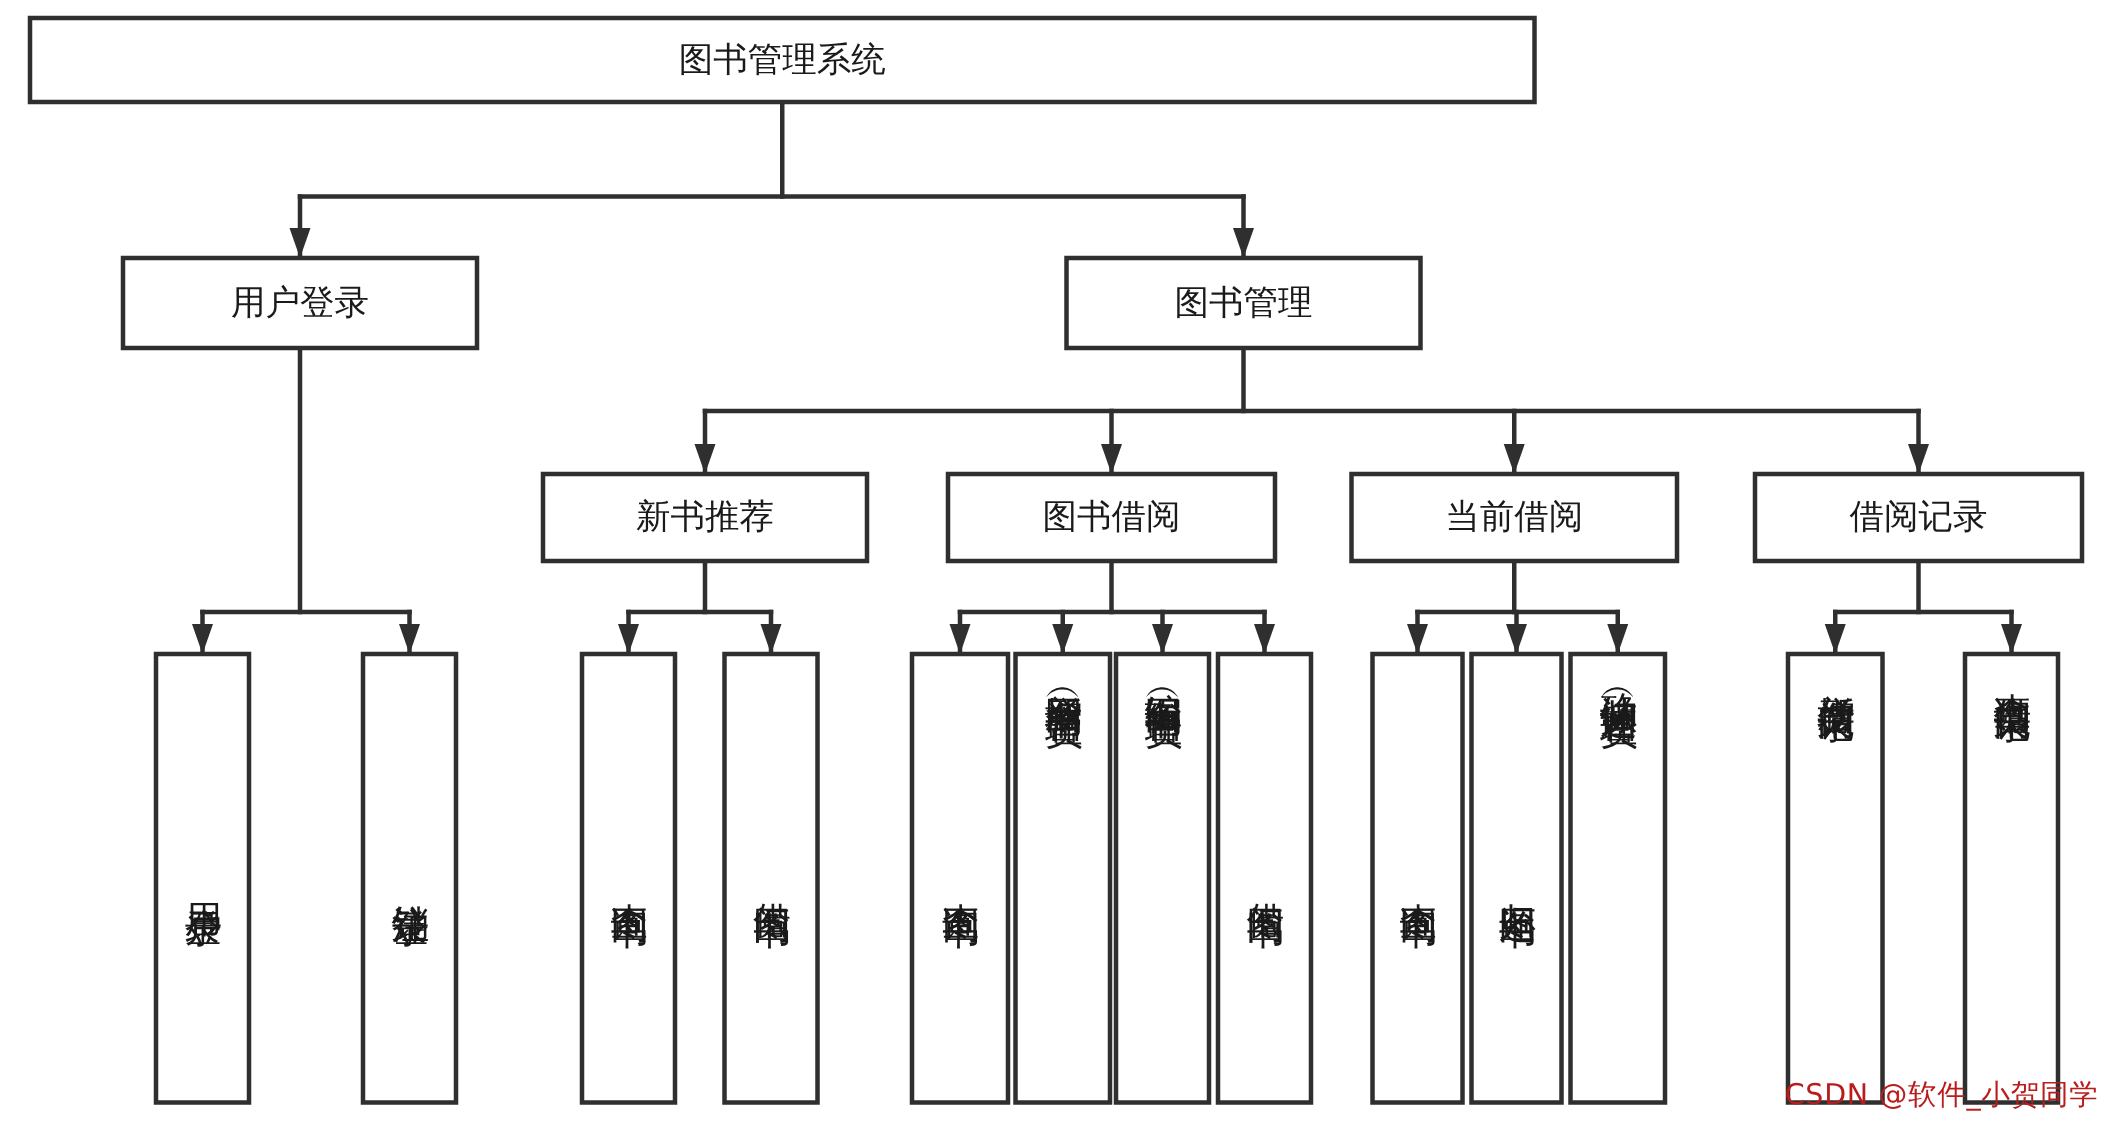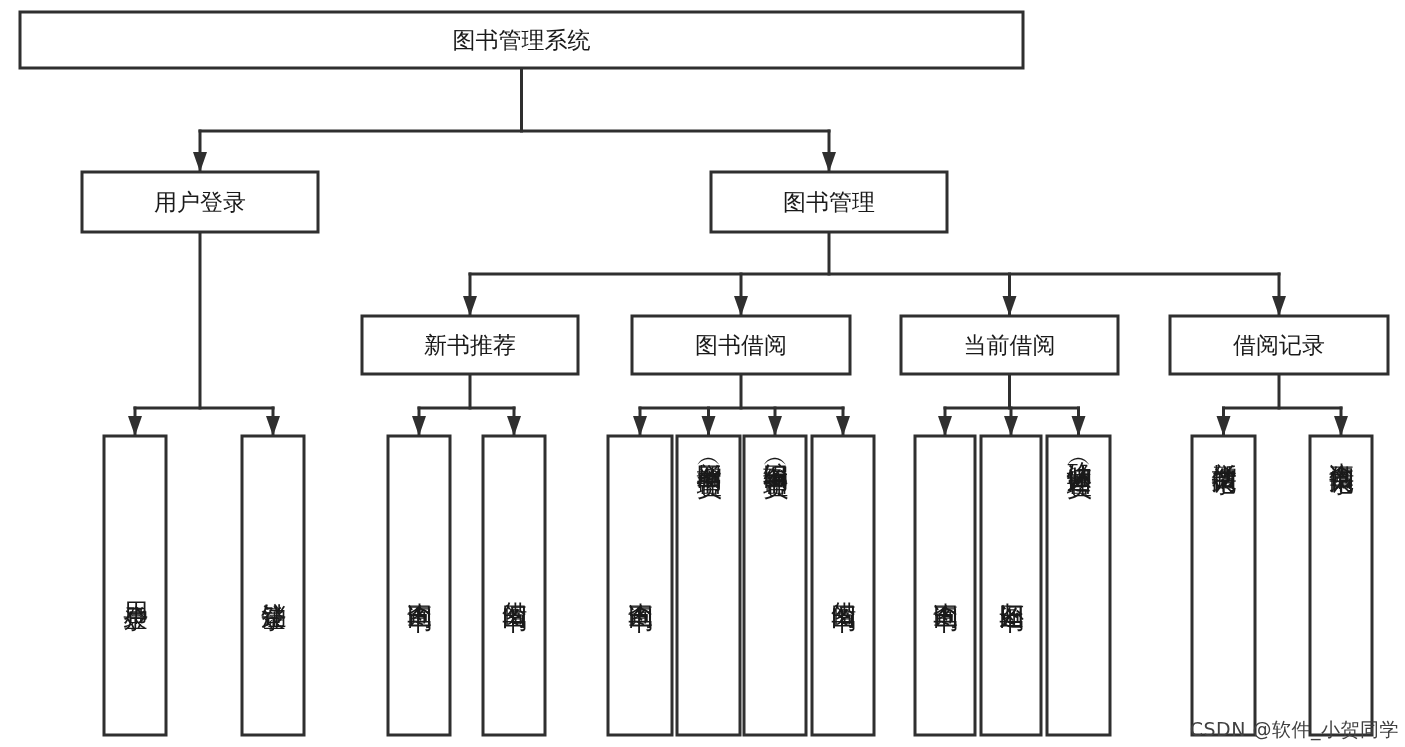--- a/index.html
+++ b/index.html
@@ -71,21 +71,21 @@
     color: #1a1a1a;
     white-space: nowrap;
     text-align: center;
   }
   .watermark {
     position: absolute;
     right: 6px;
     bottom: 4px;
     font-family: "DejaVu Sans", "Liberation Sans", sans-serif;
     font-size: 19px;
-    color: #404040;
+    color: #b91c1c;
     white-space: nowrap;
     letter-spacing: 0.5px;
   }
 </style>
 </head>
 <body>
 
 <div id="diagram-root">
 
   <svg class="diagram-canvas" viewBox="0 0 1405 747">

